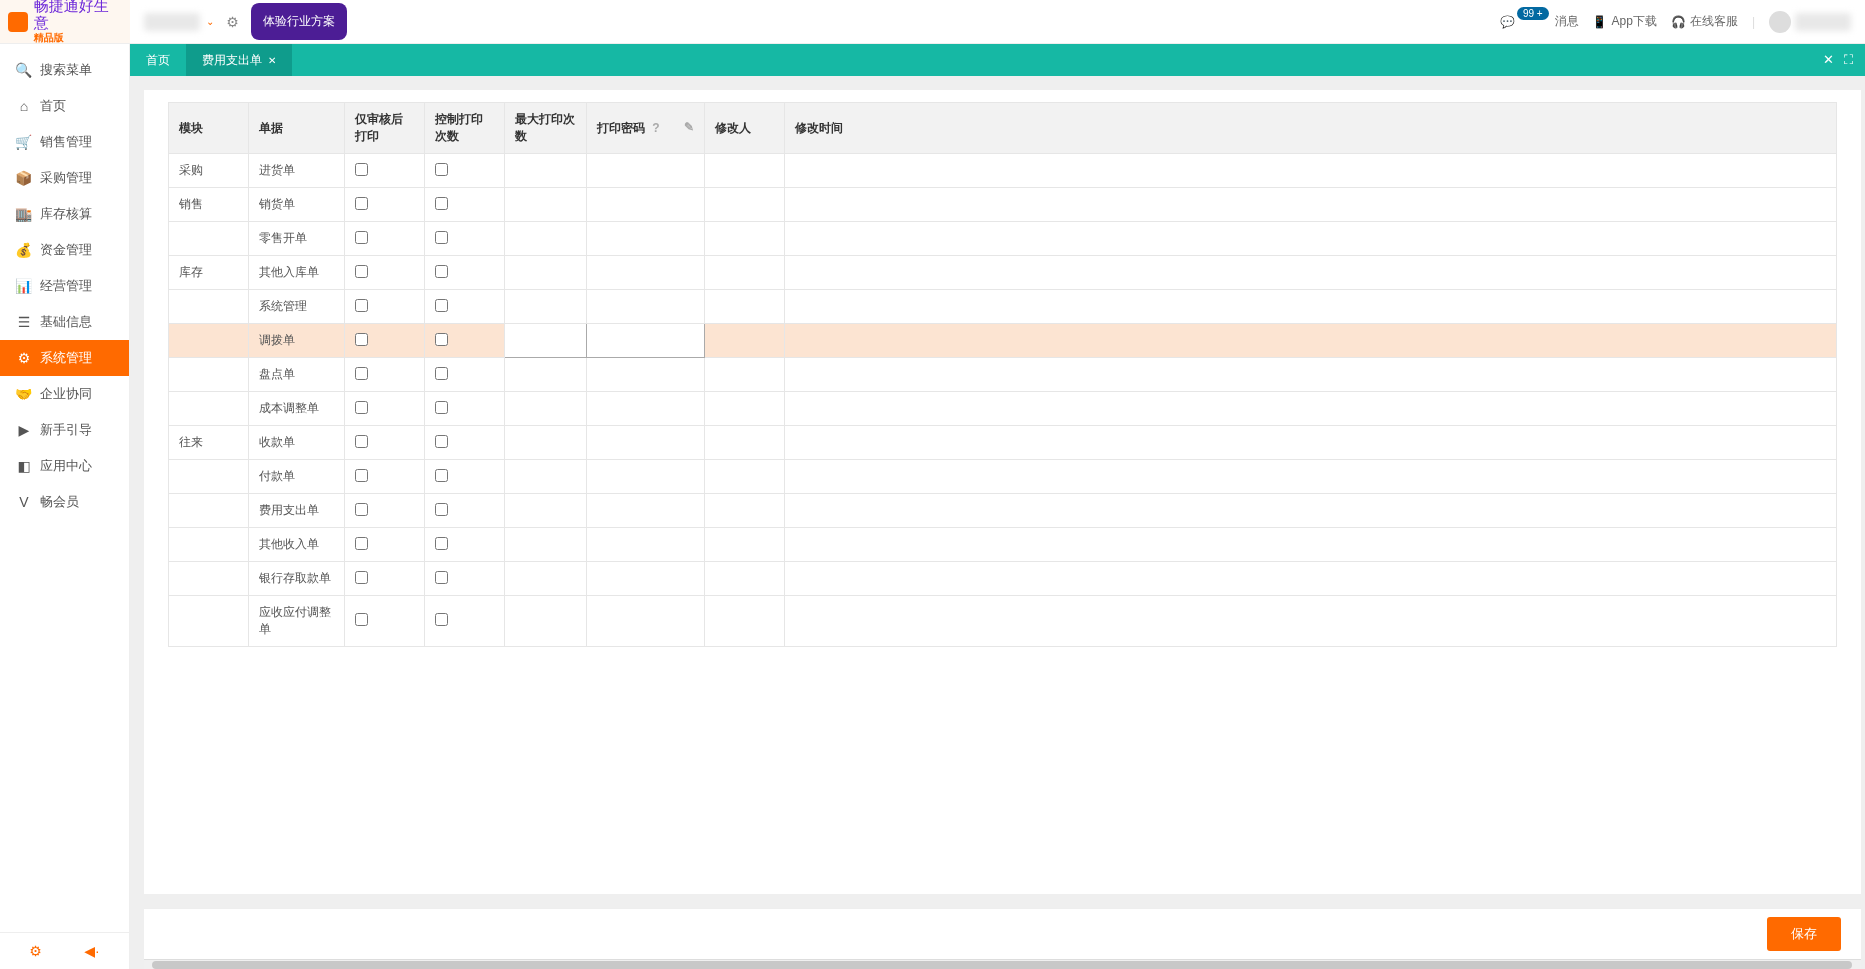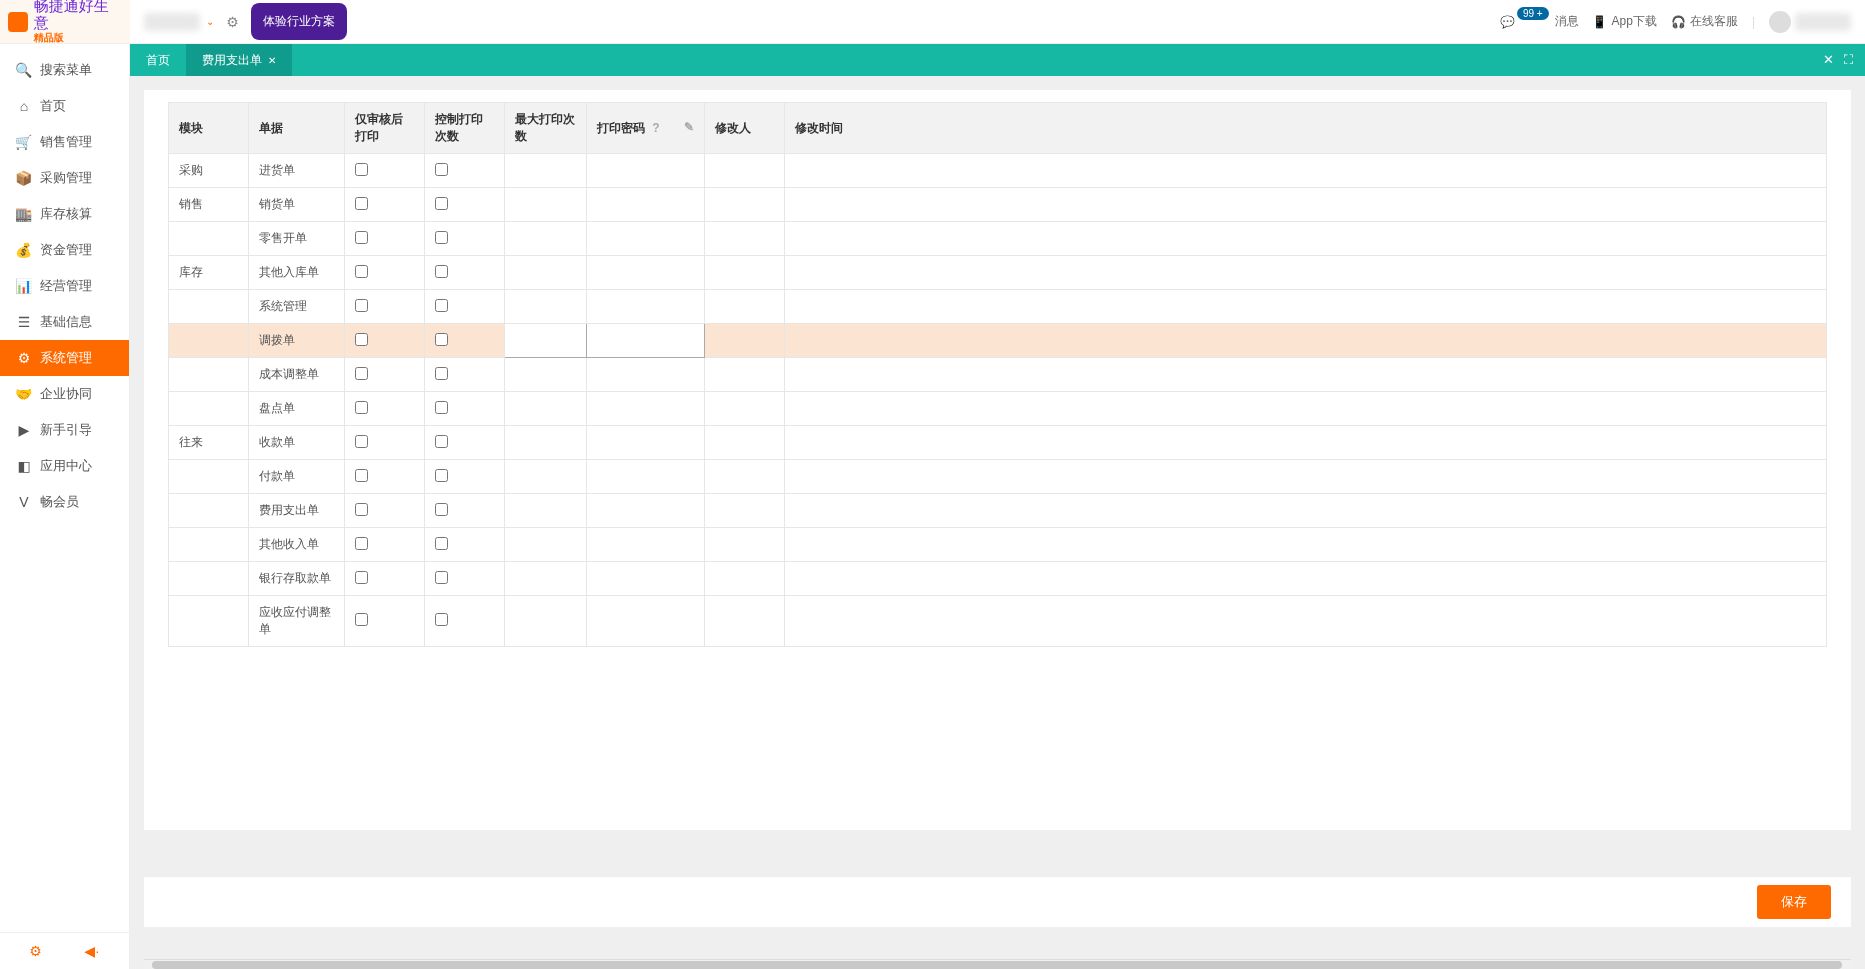--- a/index.html
+++ b/index.html
@@ -26,21 +26,21 @@
 .side-item.active { background: #ff6a00; color: #fff; }
 .side-ico { width: 16px; height: 16px; display: inline-flex; align-items: center; justify-content: center; font-size: 14px; }
 .side-bottom { display: flex; justify-content: space-around; padding: 10px 8px; border-top: 1px solid #eee; color: #ff6a00; font-size: 14px; }
 .main { grid-column: 2; grid-row: 2; display: flex; flex-direction: column; background: #efefef; overflow: hidden; }
 .tabs { display: flex; align-items: center; justify-content: space-between; background: #16b8a4; height: 32px; }
 .tabs-left { display: flex; height: 100%; }
 .tab { display: flex; align-items: center; gap: 6px; padding: 0 16px; color: #fff; font-size: 12px; cursor: pointer; }
 .tab.active { background: #0f9c8c; }
 .tab-close { font-size: 10px; cursor: pointer; }
 .tabs-right { display: flex; gap: 10px; padding: 0 12px; color: #fff; font-size: 13px; cursor: pointer; }
-.content { flex: 1; overflow: hidden; padding: 14px 14px 0 14px; display: flex; flex-direction: column; gap: 32px; }
+.content { flex: 1; overflow: hidden; padding: 14px 4px 0 14px; display: flex; flex-direction: column; }
 .panel { background: #fff; flex: 1; padding: 12px 24px; overflow: auto; }
 table { border-collapse: collapse; width: 100%; font-size: 12px; table-layout: fixed; }
 th, td { border: 1px solid #e6e6e6; padding: 8px 10px; text-align: left; color: #555; }
 th { background: #f2f2f2; font-weight: 600; color: #333; }
 tr.highlight td { background: #fce4d2; }
 tr.highlight td.col-max, tr.highlight td.col-pwd { background: #fff; border: 1px solid #aaa; }
 .help-ico { color: #aaa; margin-left: 4px; }
 .edit-ico { float: right; color: #aaa; cursor: pointer; }
 input[type=checkbox] { width: 13px; height: 13px; cursor: pointer; }
 .footer-bar { background: #fff; border-top: 1px solid #eee; padding: 8px 20px; display: flex; justify-content: flex-end; margin-top: 14px; }
@@ -262,31 +262,31 @@
                 <td>调拨单</td>
                 <td><input type="checkbox" style=""></td>
                 <td><input type="checkbox" style=""></td>
                 <td class="col-max"></td>
                 <td class="col-pwd"></td>
                 <td></td>
                 <td></td>
               </tr>
               <tr>
                 <td></td>
+                <td>盘点单</td>
+                <td><input type="checkbox" style=""></td>
+                <td><input type="checkbox" style=""></td>
+                <td class="col-max"></td>
+                <td class="col-pwd"></td>
+                <td></td>
+                <td></td>
+              </tr>
+              <tr>
+                <td></td>
                 <td>成本调整单</td>
-                <td><input type="checkbox" style=""></td>
-                <td><input type="checkbox" style=""></td>
-                <td class="col-max"></td>
-                <td class="col-pwd"></td>
-                <td></td>
-                <td></td>
-              </tr>
-              <tr>
-                <td></td>
-                <td>盘点单</td>
                 <td><input type="checkbox" style=""></td>
                 <td><input type="checkbox" style=""></td>
                 <td class="col-max"></td>
                 <td class="col-pwd"></td>
                 <td></td>
                 <td></td>
               </tr>
               <tr>
                 <td>往来</td>
                 <td>收款单</td>

